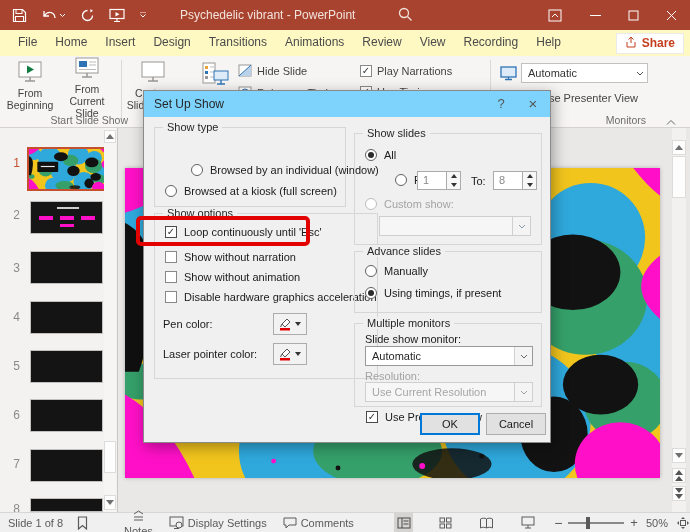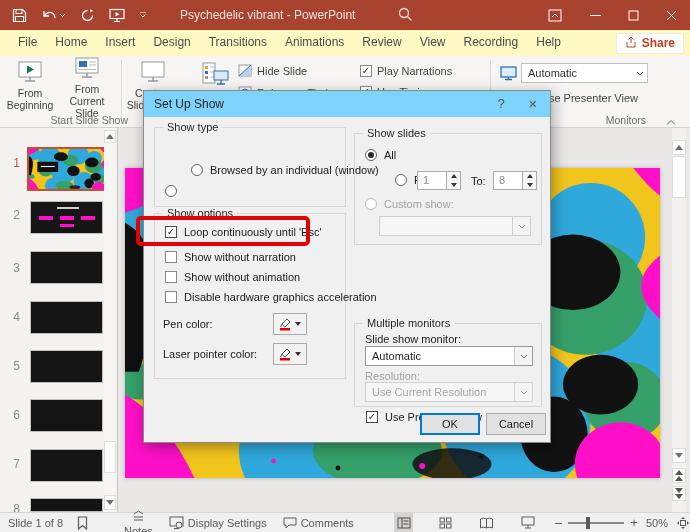--- a/index.html
+++ b/index.html
@@ -365,24 +365,25 @@
   </div>
 
   <div class="group" style="left:10px;top:36px;width:192px;height:80px;">
     <span class="glabel">Show type</span>
     <div class="opt" style="left:0;top:36px;margin-left:36px;">
         <span class="radio"></span>
         <span>Browsed by an individual (window)</span>
       </div>
     <div class="opt" style="left:10px;top:57px;">
         <span class="radio"></span>
-      </div>
-  </div>
-
-  <div class="group" style="left:10px;top:122px;width:192px;height:166px;">
+        <span>Browsed at a kiosk (full screen)</span>
+      </div>
+  </div>
+
+  <div class="group" style="left:10px;top:122px;width:224px;height:166px;">
     <span class="glabel">Show options</span>
     <div class="opt" style="left:10px;top:12px;">
         <span class="cbx" style="border-color:#4A4A4A;">✓</span>
         <span>Loop continuously until 'Esc'</span>
       </div>
     <div class="opt" style="left:10px;top:37px;">
         <span class="cbx"></span>
         <span>Show without narration</span>
       </div>
     <div class="opt" style="left:10px;top:57px;">
@@ -454,20 +455,31 @@
       </div>
     <div class="dcombo disabled" style="left:24px;top:82px;width:152px;">
       <span class="chevbox">
           <svg width="8" height="5" viewBox="0 0 8 5">
             <path d="M1 1l3 3 3-3" fill="none" stroke="#8A9BB0"></path>
           </svg>
         </span>
     </div>
   </div>
 
+  <div class="group" style="left:210px;top:160px;width:188px;height:62px;">
+    <span class="glabel">Advance slides</span>
+    <div class="opt" style="left:10px;top:13px;">
+        <span class="radio"></span>
+        <span>Manually</span>
+      </div>
+    <div class="opt" style="left:10px;top:35px;">
+        <span class="radio sel"></span>
+        <span>Using timings, if present</span>
+      </div>
+  </div>
 
   <div class="group" style="left:210px;top:232px;width:188px;height:84px;">
     <span class="glabel">Multiple monitors</span>
     <span class="abs" style="left:10px;top:9px;">Slide show monitor:</span>
     <div class="dcombo" style="left:10px;top:22px;width:168px;">
       <span>Automatic</span>
       <span class="chevbox">
           <svg width="8" height="5" viewBox="0 0 8 5">
             <path d="M1 1l3 3 3-3" fill="none" stroke="#666"></path>
           </svg>

